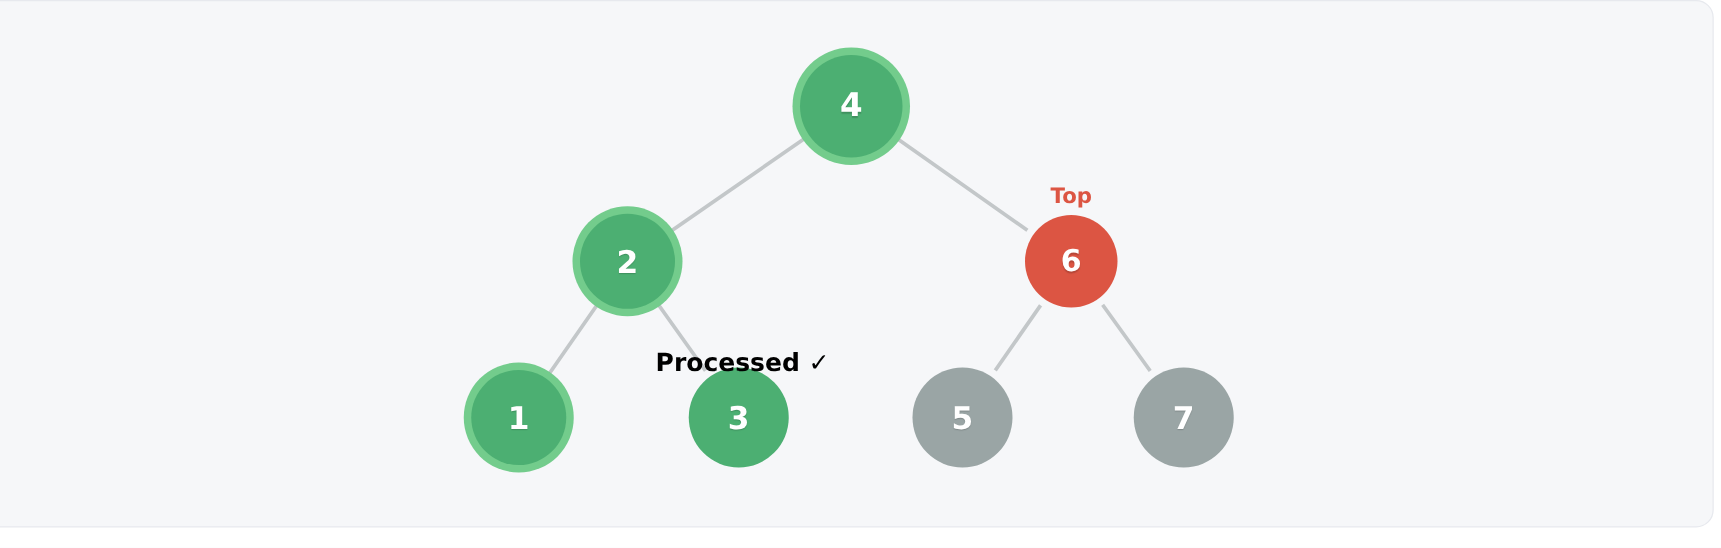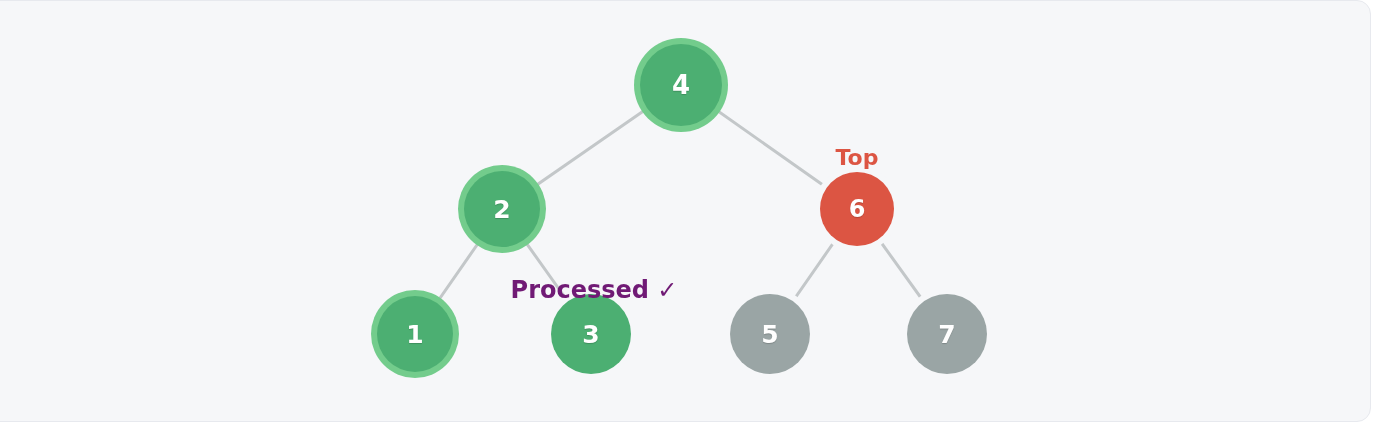--- a/index.html
+++ b/index.html
@@ -84,25 +84,25 @@
   
   .annotation {
     position: absolute;
     font-family: "DejaVu Sans", sans-serif;
     font-weight: bold;
     white-space: nowrap;
     user-select: none;
   }
   .annotation-top {
     color: #dc5543;
-    font-size: 22px;
+    font-size: 17px;
   }
   .annotation-processed {
-    color: #701a75;
-    font-size: 24px;
+    color: #000000;
+    font-size: 20px;
   }
 </style>
 </head>
 <body>
 
 <div id="panel">
   <div id="tree-canvas">
 
     <svg id="edges-layer" viewBox="0 0 1385 422" width="1385" height="422" xmlns="http://www.w3.org/2000/svg">
         <line x1="694" y1="84" x2="515" y2="208" stroke="#c3c7c9" stroke-width="3" stroke-linecap="round"></line>

